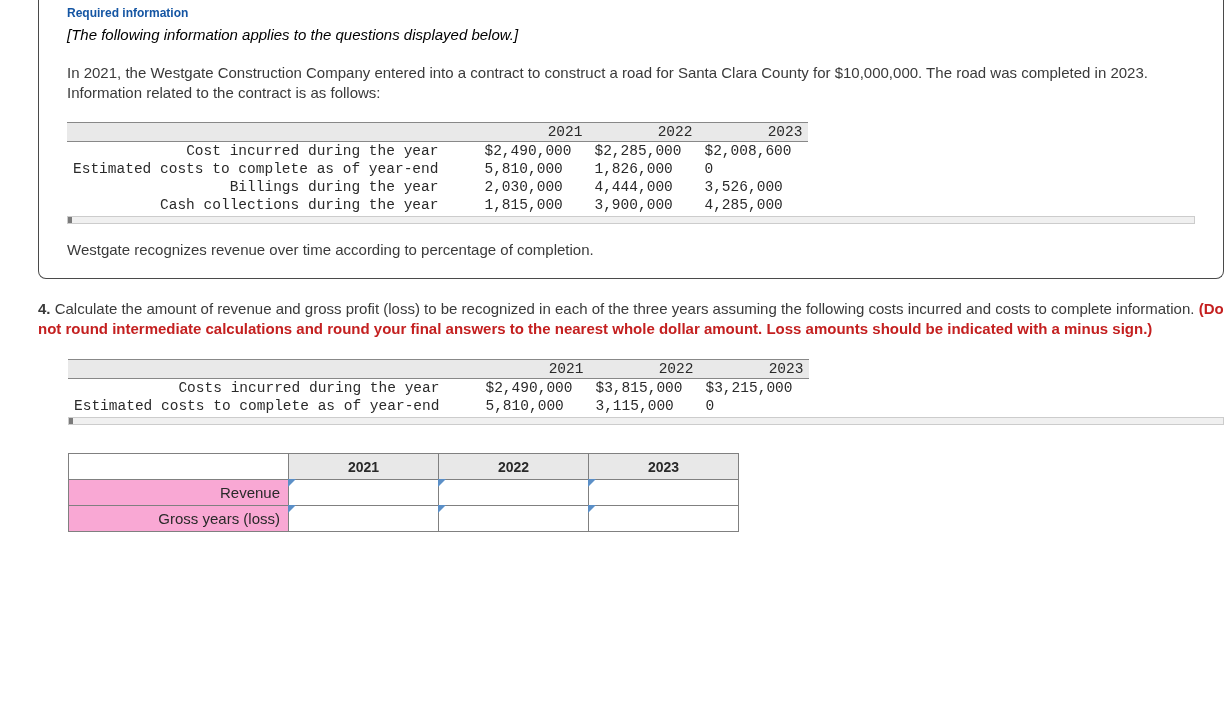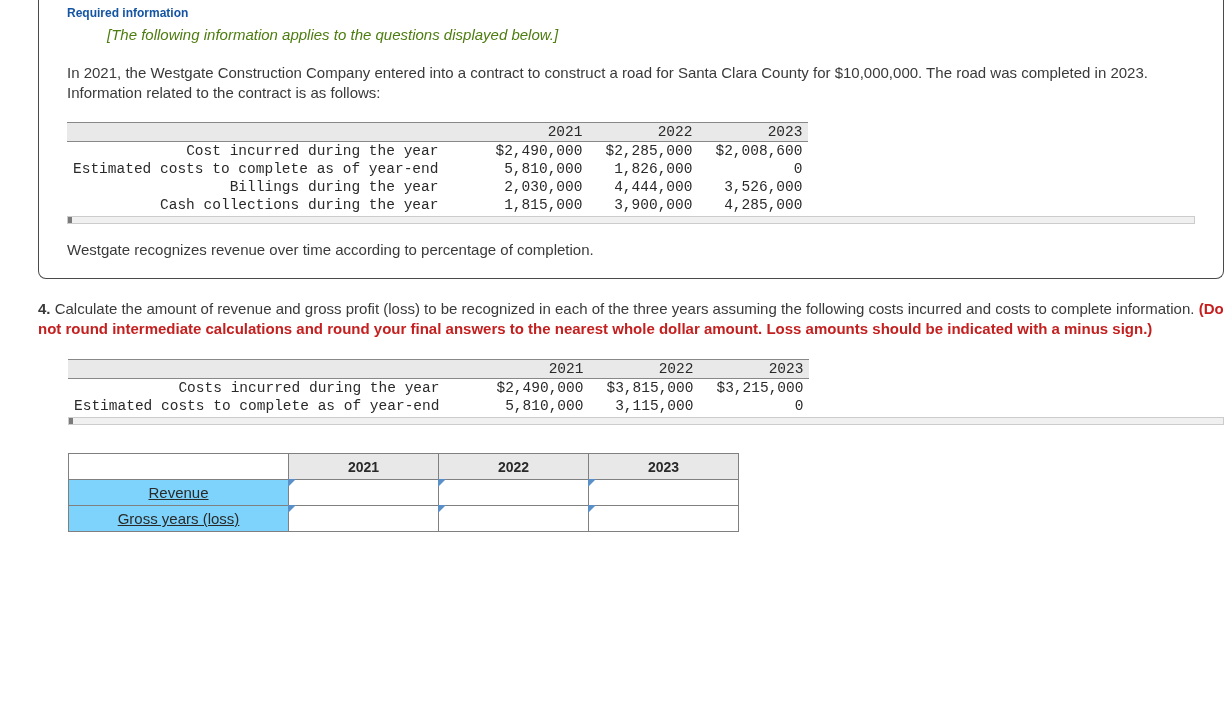--- a/index.html
+++ b/index.html
@@ -25,23 +25,22 @@
     width: 14px;
   }
   .req-title {
     color: #1455a3;
     font-weight: 700;
     font-size: 12px;
     margin-bottom: 6px;
   }
   .italic-note {
     font-style: italic;
-    color: #4d7c0f;
+    color: #000000;
     margin-bottom: 20px;
-    margin-left: 40px;
   }
   .body-text {
     color: #3a3a3a;
     line-height: 1.35;
     margin-bottom: 18px;
   }
   .mono-table-wrap {
     margin: 0 0 8px 0;
   }
   table.mono {
@@ -55,21 +54,21 @@
     text-align: right;
     padding: 1px 6px;
     border-top: 1px solid #888;
     border-bottom: 1px solid #888;
     background: #e9e9e9;
     min-width: 110px;
   }
   table.mono th.lbl { text-align: left; background: #e9e9e9; min-width: auto; }
   table.mono td {
     padding: 1px 6px;
-    text-align: right;
+    text-align: left;
     white-space: pre;
     min-width: 110px;
   }
   table.mono td.lbl {
     text-align: right;
     white-space: normal;
     min-width: auto;
     padding-right: 40px;
   }
   .thin-scroll {
@@ -107,26 +106,25 @@
     text-align: center;
     width: 150px;
   }
   table.answer th.rowhdr-blank {
     background: #fff;
     border-left: 1px solid #808080;
     border-top: 1px solid #808080;
     width: 220px;
   }
   table.answer td.rowlabel {
-    background: #7dd3fc;
-    text-align: center;
+    background: #f9a8d4;
+    text-align: right;
     padding: 2px 8px;
     width: 220px;
     font-size: 15px;
-    text-decoration: underline;
   }
   table.answer td.input-cell {
     background: #fff;
     width: 150px;
     position: relative;
     padding: 0;
   }
   .cell-handle {
     position: absolute;
     left: -1px; top: -1px;

